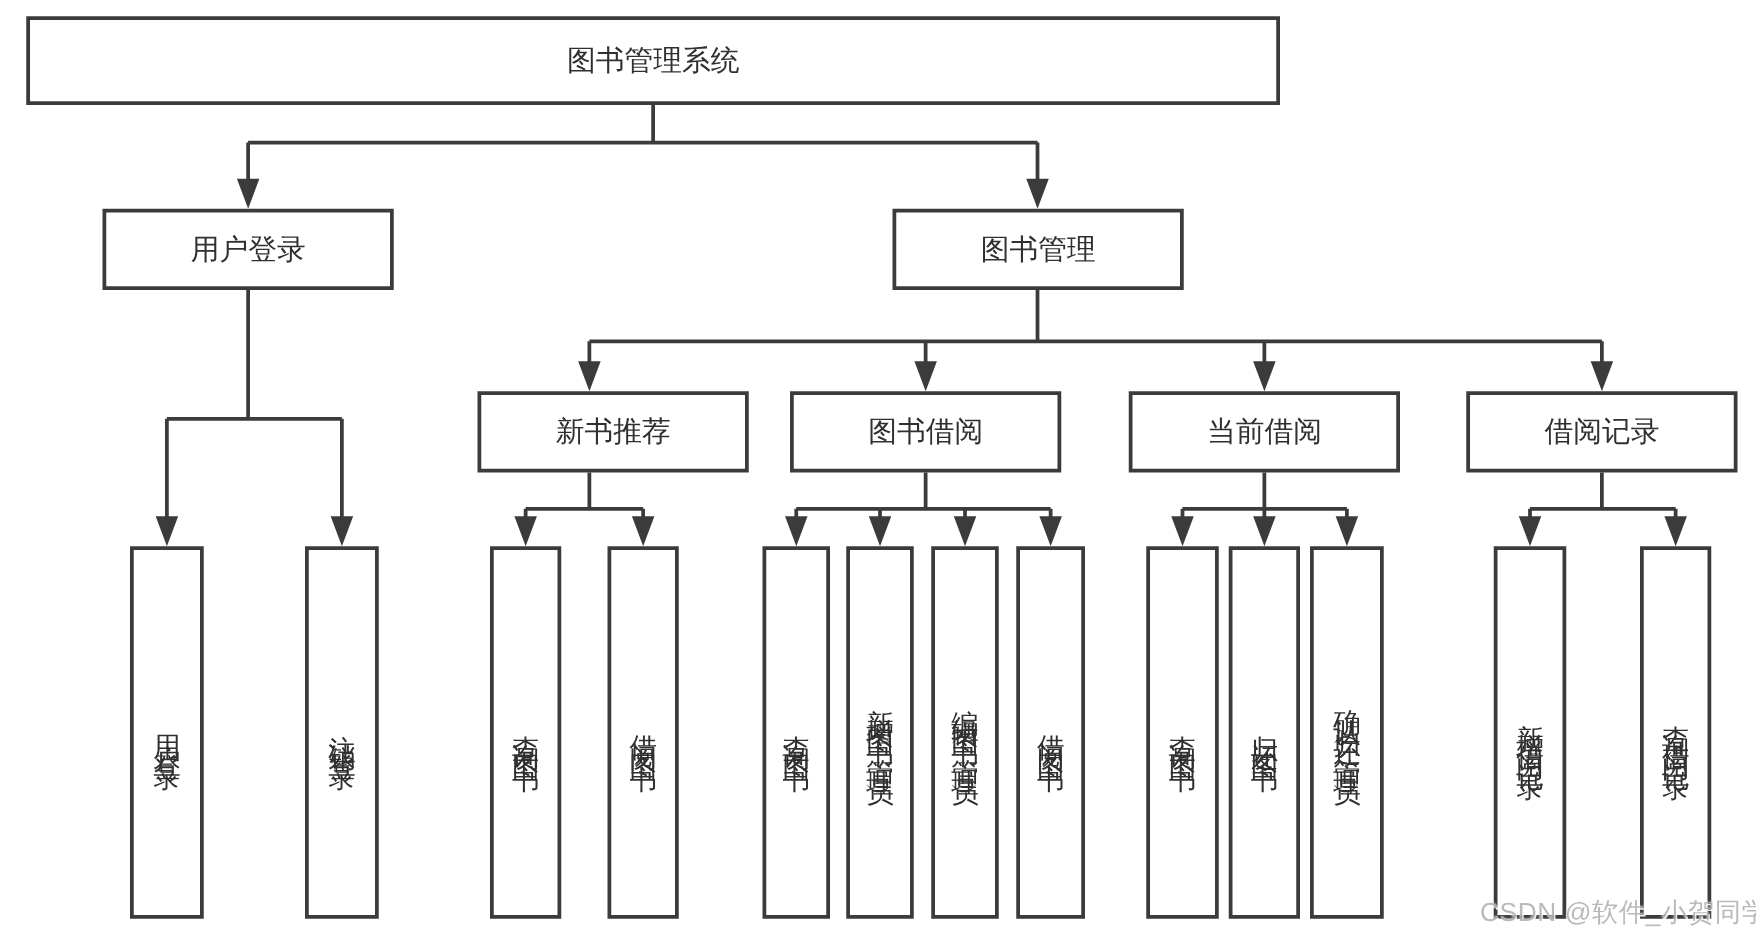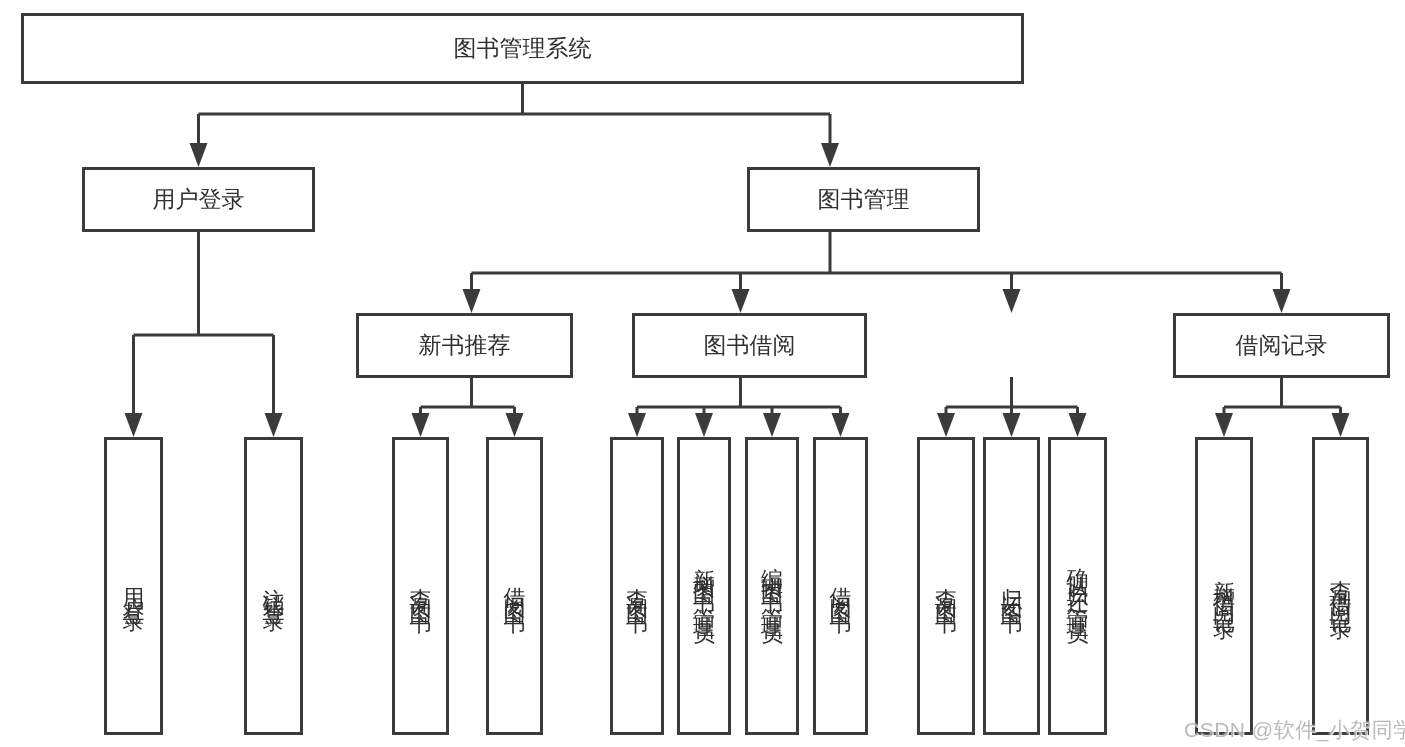--- a/index.html
+++ b/index.html
@@ -105,24 +105,25 @@
     <g>
       <path d="M1281.5 377 L1281.5 407 M1224 407 L1340.5 407 M1224 407 L1224 416 M1340.5 407 L1340.5 416" stroke="currentColor" stroke-width="3"></path>
       <polygon points="1215,413 1233,413 1224,437" fill="currentColor"></polygon>
       <polygon points="1331.5,413 1349.5,413 1340.5,437" fill="currentColor"></polygon>
     </g>
   </svg>
 
   <div class="box" style="left:21px; top:13px; width:1003px; height:71px">图书管理系统</div>
 
   <div class="box" style="left:82px; top:167px; width:233px; height:65px">用户登录</div>
-  <div class="box" style="left:747px; top:167px; width:233px; height:65px">图书管理</div>
+  <div class="box" style="left:714px; top:167px; width:233px; height:65px">图书管理</div>
 
-  <div class="box" style="left:356px; top:313px; width:217px; height:65px">新书推荐</div>
-  <div class="box" style="left:632px; top:313px; width:235px; height:65px">图书借阅</div>
+  <div class="box" style="left:382px; top:313px; width:217px; height:65px">新书推荐</div>
+  <div class="box" style="left:632px; top:313px; width:217px; height:65px">图书借阅</div>
+  <div class="box" style="left:903px; top:313px; width:217px; height:65px">当前借阅</div>
   <div class="box" style="left:1173px; top:313px; width:217px; height:65px">借阅记录</div>
 
   <div class="box v" style="left:104px; top:437px; width:59px; height:298px">用户登录</div>
   <div class="box v" style="left:244px; top:437px; width:59px; height:298px">注销登录</div>
 
   <div class="box v" style="left:392px; top:437px; width:57px; height:298px">查询图书</div>
   <div class="box v" style="left:486px; top:437px; width:57px; height:298px">借阅图书</div>
 
   <div class="box v" style="left:610px; top:437px; width:54px; height:298px">查询图书</div>
   <div class="box v" style="left:677px; top:437px; width:54px; height:298px">新增图书（管理员）</div>

